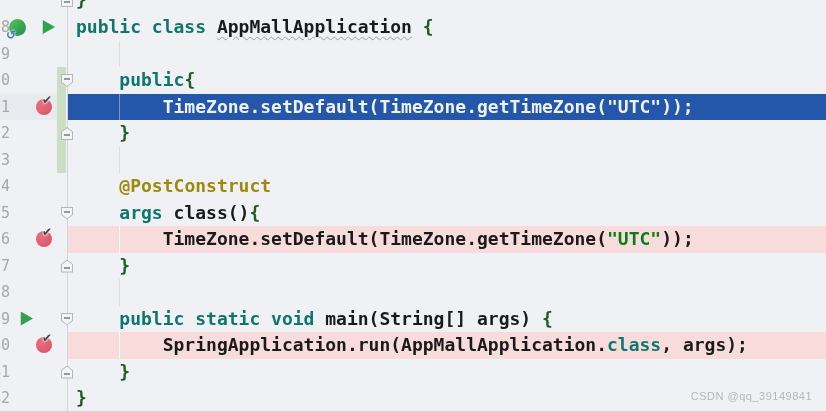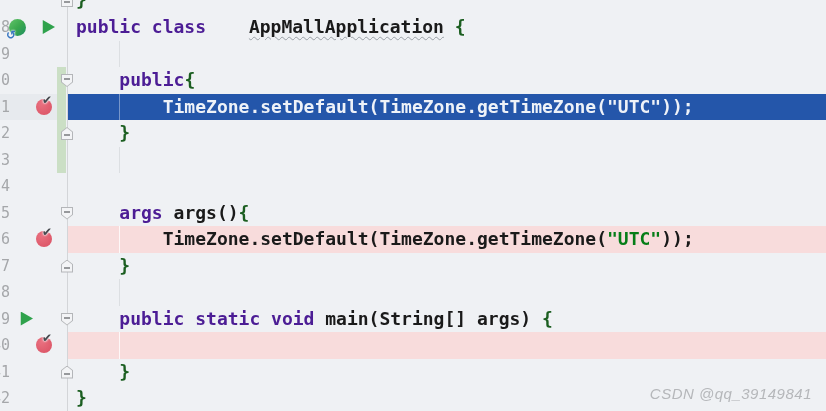--- a/index.html
+++ b/index.html
@@ -32,27 +32,27 @@
 
   .ln{
     position:absolute;left:-8px;top:0;width:18px;text-align:right;
     font-size:15px;line-height:26.5px;color:#a5a7aa;
   }
 
   .code{
     position:absolute;left:76px;top:0;white-space:pre;
     font-size:18px;line-height:26.5px;font-weight:bold;color:#1a1a1a;
   }
-  .tk-kw{color:#4c1d95;}
+  .tk-kw{color:#0f766e;}
   .tk-plain{color:#1a1a1a;}
   .tk-brace{color:#1b5e20;}
   .tk-string{color:#067d17;}
   .tk-annotation{color:#9e880d;}
   .tk-exec{color:#eef2f8;}
-  .tk-cls{color:#1a1a1a;text-decoration:underline wavy #9aa0a6 1px;text-underline-offset:3px;margin-left:32px;}
+  .tk-cls{color:#1a1a1a;text-decoration:underline wavy #9aa0a6 1px;text-underline-offset:3px;}
 
   
   .bp{position:absolute;left:36px;top:5px;width:16px;height:16px;border-radius:50%;
       background:radial-gradient(circle at 35% 32%, #e9707f, #d95062);}
   .bp-check{position:absolute;left:42px;top:-1px;font-family:"DejaVu Sans",sans-serif;
       font-size:12px;font-weight:bold;color:#45494e;line-height:14px;
       text-shadow:0 0 2px #eff1f4,0 0 2px #eff1f4,0 0 3px #ffffff;}
   .run-tri{position:absolute;left:20px;top:6px;width:13px;height:14px;background:#2fa24c;
       clip-path:polygon(6% 0,100% 50%,6% 100%);}
   .row .run-tri.cls-line{left:42px;}
@@ -68,21 +68,21 @@
   .fold .i{position:absolute;inset:1px;background:#f3f4f6;}
   .fold .m{position:absolute;left:3px;width:6px;height:2px;background:#97999c;}
   .fold.start .o,.fold.start .i{clip-path:polygon(0 0,100% 0,100% 64%,50% 100%,0 64%);}
   .fold.start .m{top:4px;}
   .fold.end .o,.fold.end .i{clip-path:polygon(0 36%,50% 0,100% 36%,100% 100%,0 100%);}
   .fold.end .m{top:7px;}
 
   .watermark{
     position:absolute;right:14px;bottom:9px;
     font-family:"Liberation Sans","DejaVu Sans",sans-serif;
-    font-size:15px;color:#b5b7ba;letter-spacing:.5px;font-style:italic;
+    font-size:11px;color:#b5b7ba;letter-spacing:.5px;
   }
 </style>
 </head>
 <body>
 
 <div class="editor">
   <div class="gutter-sep"></div>
   <div class="vcs-strip"></div>
   <div class="rows" id="rows">
       <div class="row partial-top">
@@ -133,30 +133,30 @@
         </span>
         <span class="code"><span class="tk-brace">    }</span></span>
       </div>
       <div class="row">
         <div class="guide gray"></div>
         <span class="ln">33</span>
         <span class="code"></span>
       </div>
       <div class="row">
         <span class="ln">34</span>
-        <span class="code"><span class="tk-plain">    </span></span>
+        <span class="code"><span class="tk-plain">    </span><span class="tk-annotation">@PostConstruct</span></span>
       </div>
       <div class="row">
         <span class="ln">35</span>
         <span class="fold start">
           <span class="o"></span>
           <span class="i"></span>
           <span class="m"></span>
         </span>
-        <span class="code"><span class="tk-kw">    args </span><span class="tk-plain">args()</span><span class="tk-brace">{</span></span>
+        <span class="code"><span class="tk-kw">    args </span><span class="tk-plain">class()</span><span class="tk-brace">{</span></span>
       </div>
       <div class="row">
         <div class="bp-bg"></div>
         <div class="guide onpink"></div>
         <span class="ln">36</span>
         <span class="bp"></span>
         <span class="bp-check">✔</span>
         <span class="code"><span class="tk-plain">        TimeZone.setDefault(TimeZone.getTimeZone(</span><span class="tk-string">"UTC"</span><span class="tk-plain">));</span></span>
       </div>
       <div class="row">
@@ -182,20 +182,21 @@
           <span class="m"></span>
         </span>
         <span class="code"><span class="tk-kw">    public static void </span><span class="tk-plain">main(String[] args) </span><span class="tk-brace">{</span></span>
       </div>
       <div class="row">
         <div class="bp-bg"></div>
         <div class="guide onpink"></div>
         <span class="ln">40</span>
         <span class="bp"></span>
         <span class="bp-check">✔</span>
+        <span class="code"><span class="tk-plain">        SpringApplication.run(AppMallApplication.</span><span class="tk-kw">class</span><span class="tk-plain">, args);</span></span>
       </div>
       <div class="row">
         <span class="ln">41</span>
         <span class="fold end">
           <span class="o"></span>
           <span class="i"></span>
           <span class="m"></span>
         </span>
         <span class="code"><span class="tk-brace">    }</span></span>
       </div>

